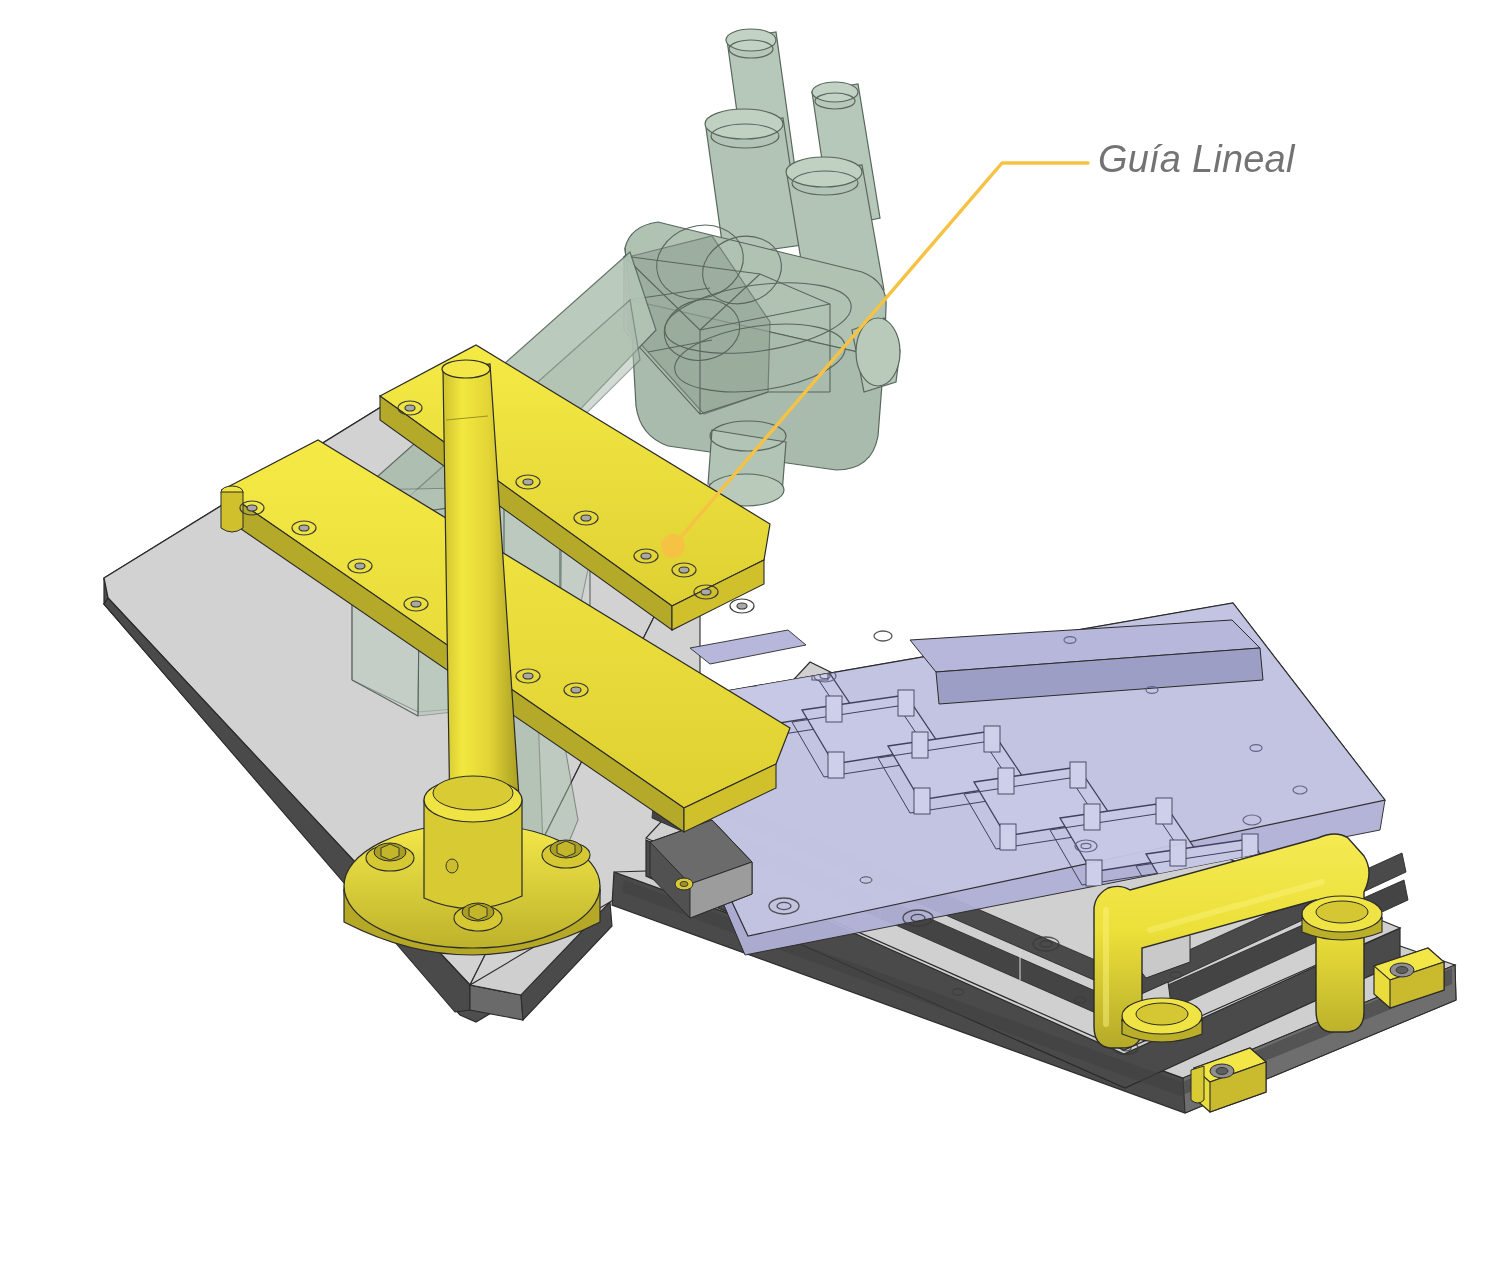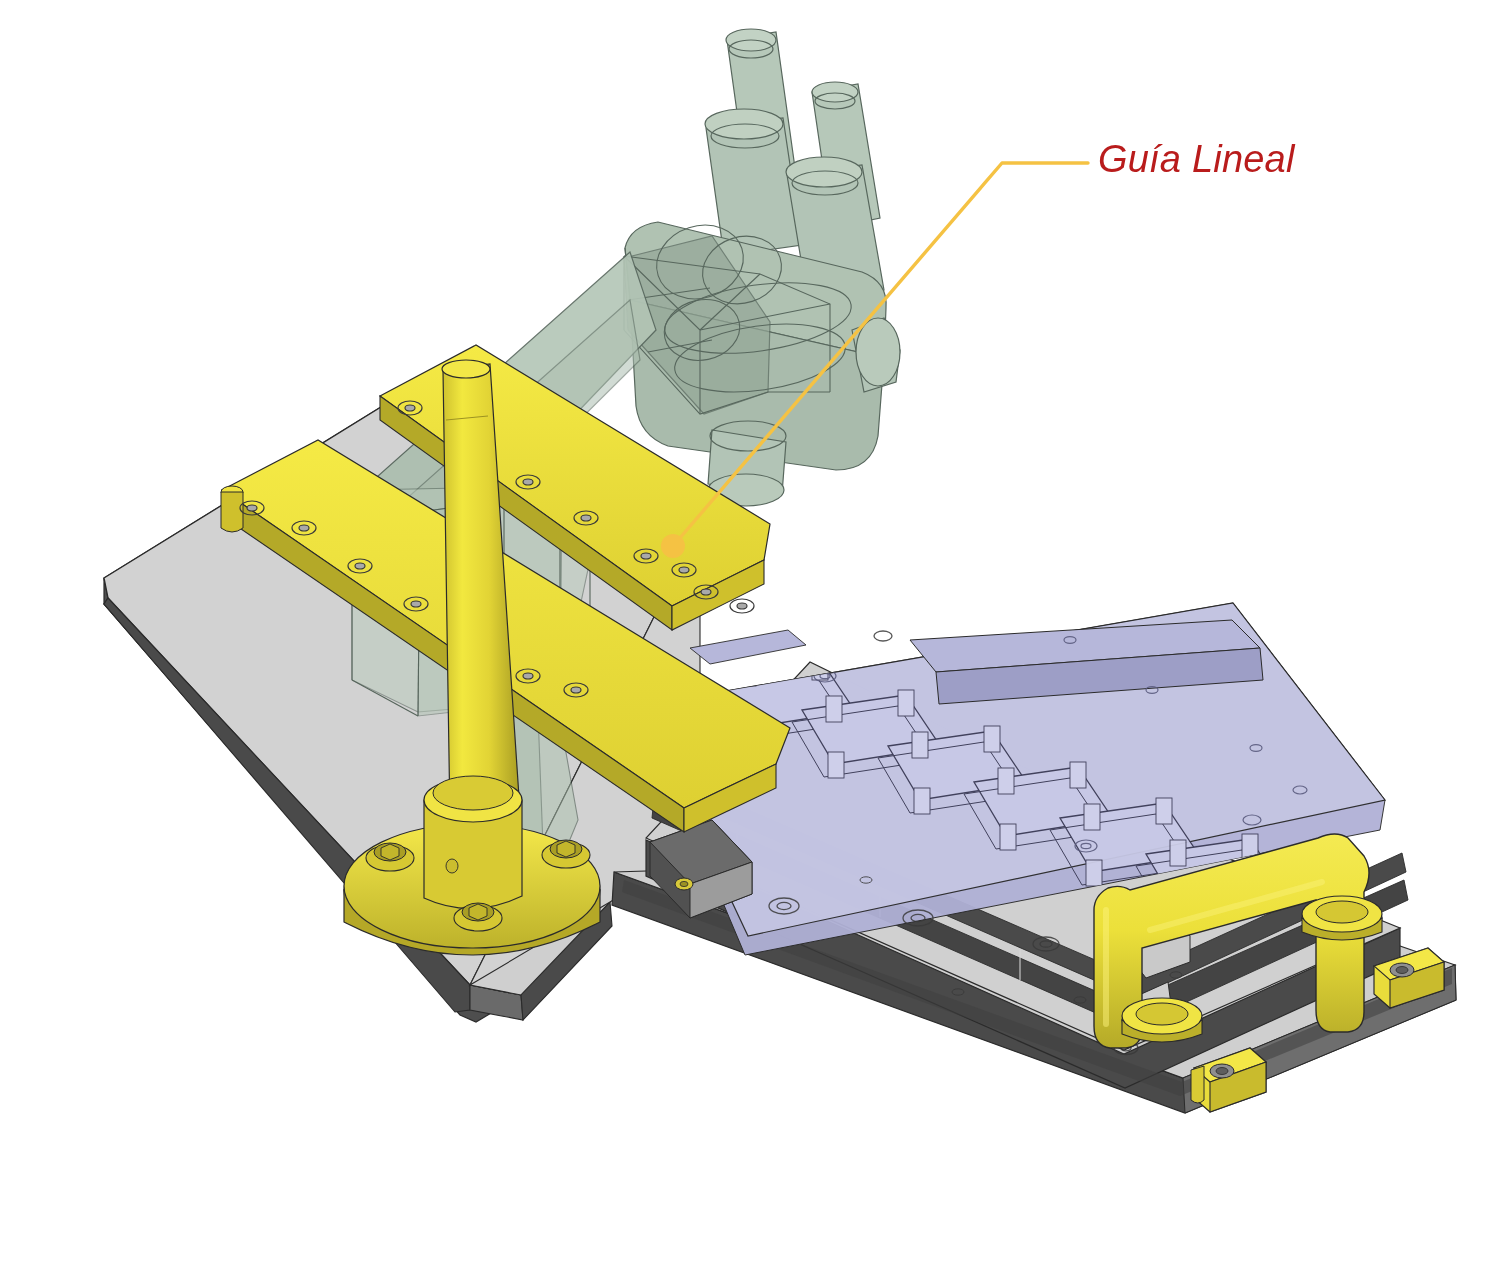--- a/index.html
+++ b/index.html
@@ -410,15 +410,15 @@
       <ellipse cx="1222" cy="1071" rx="6" ry="3.5" fill="#5e5e5e" stroke="#2b2b2b" stroke-width=".8"></ellipse>
       <path d="M1191,1070 L1191,1100 Q1198,1106 1204,1100 L1204,1066 Z" fill="#d9cb34" stroke="#2b2b2b" stroke-width="1"></path>
     </g>
 
     <g>
       <polyline id="leader-line" fill="none" stroke="#F5C243" stroke-width="3.4" stroke-linecap="round" stroke-linejoin="round" points="673,546 1002,163 1088,163"></polyline>
       <circle id="leader-dot" cx="673" cy="546" r="12" fill="#F5C243"></circle>
     </g>
   </svg>
 
-  <div class="callout-label" style="left: 1098px; top: 140px; color: #b91c1c; font-size: 38px; font-style: italic;">Guía Lineal</div>
+  <div class="callout-label" style="left: 1098px; top: 140px; color: #737373; font-size: 38px; font-style: italic;">Guía Lineal</div>
 
 </div>
 
 </body></html>

